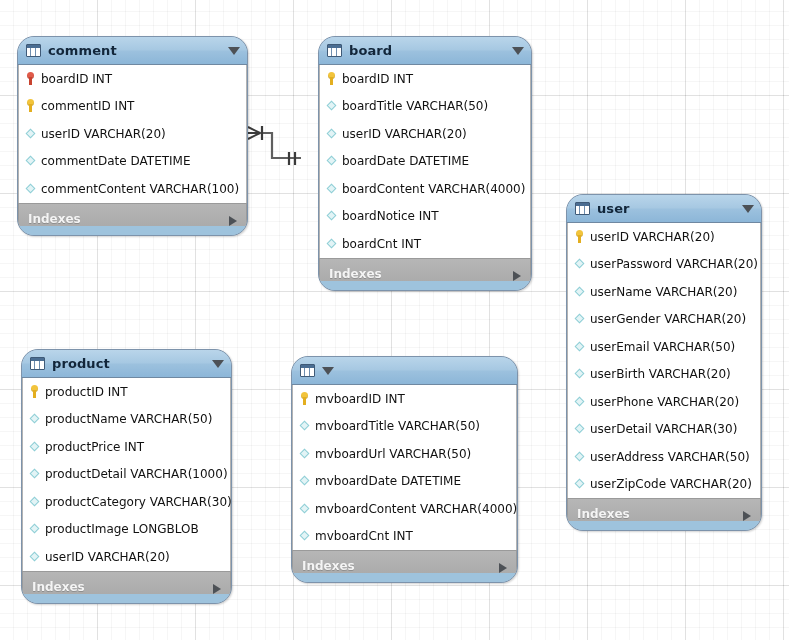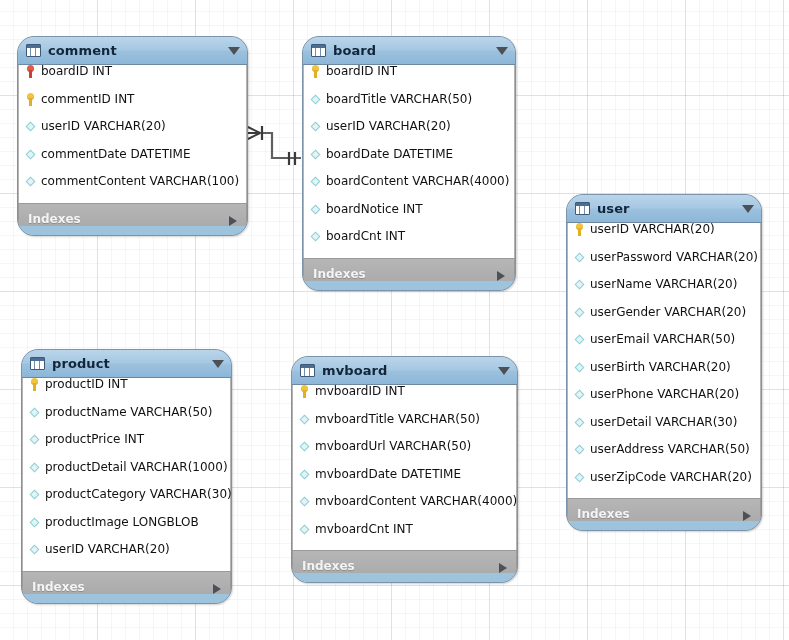--- a/index.html
+++ b/index.html
@@ -96,21 +96,21 @@
 
   .tbl-body {
     background: #ffffff;
     border-left: 1px solid #b3b3b3;
     border-right: 1px solid #b3b3b3;
   }
 
   .col-row {
     height: 27.5px;
     display: flex;
-    align-items: flex-start;
+    align-items: center;
     padding-left: 7px;
     white-space: nowrap;
   }
   .col-label {
     font-size: 12px;
     color: #111111;
     line-height: 1;
     margin-left: 4px;
   }
 
@@ -238,21 +238,21 @@
           <span class="ico ico-diamond"></span>
           <span class="col-label">commentContent VARCHAR(100)</span>
         </div>
       </div>
       <div class="tbl-indexes">
         <span class="idx-label">Indexes</span>
         <span class="idx-caret"></span>
       </div>
       <div class="tbl-foot"></div>
     </div>
-    <div class="tbl" style="left: 302px; top: 36px; width: 214px;">
+    <div class="tbl" style="left: 318px; top: 36px; width: 214px;">
       <div class="tbl-header">
         <span class="tbl-icon"></span>
         <span class="tbl-title">board</span>
         <span class="tbl-caret"></span>
       </div>
       <div class="tbl-body">
         <div class="col-row">
           <span class="ico ico-key-pk"></span>
           <span class="col-label">boardID INT</span>
         </div>
@@ -379,21 +379,20 @@
       </div>
       <div class="tbl-indexes">
         <span class="idx-label">Indexes</span>
         <span class="idx-caret"></span>
       </div>
       <div class="tbl-foot"></div>
     </div>
     <div class="tbl" style="left: 291px; top: 356px; width: 227px;">
       <div class="tbl-header">
         <span class="tbl-icon"></span>
-        <span class="tbl-title">mvboard</span>
         <span class="tbl-caret"></span>
       </div>
       <div class="tbl-body">
         <div class="col-row">
           <span class="ico ico-key-pk"></span>
           <span class="col-label">mvboardID INT</span>
         </div>
         <div class="col-row">
           <span class="ico ico-diamond"></span>
           <span class="col-label">mvboardTitle VARCHAR(50)</span>

